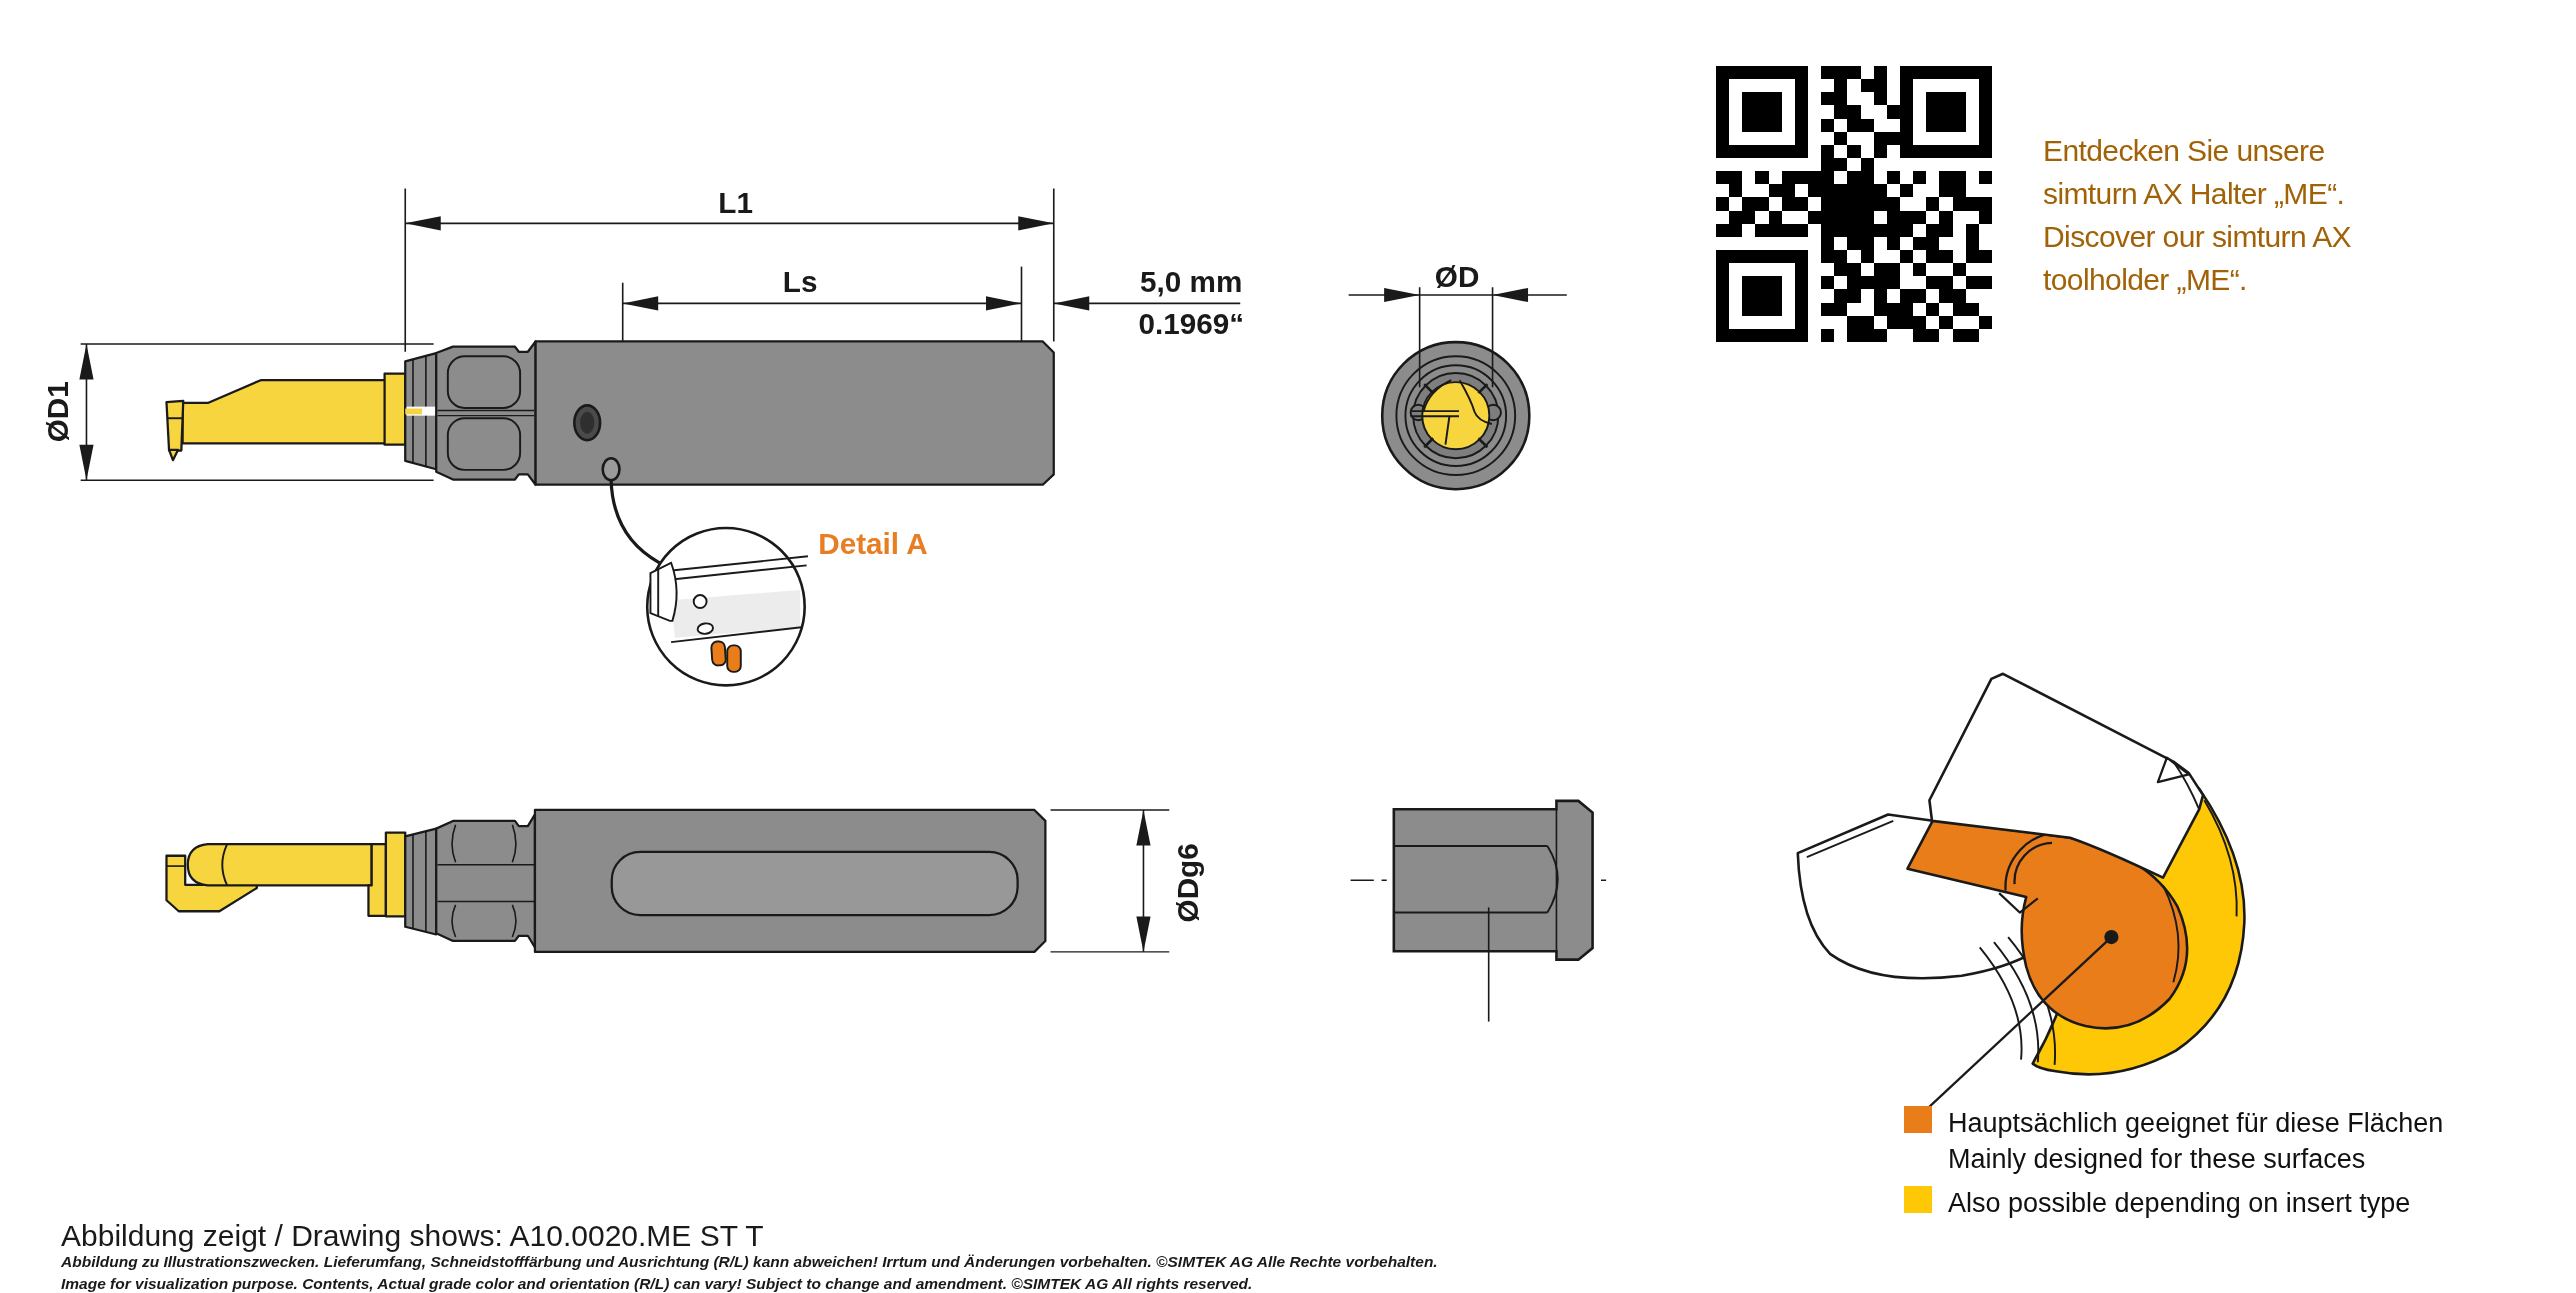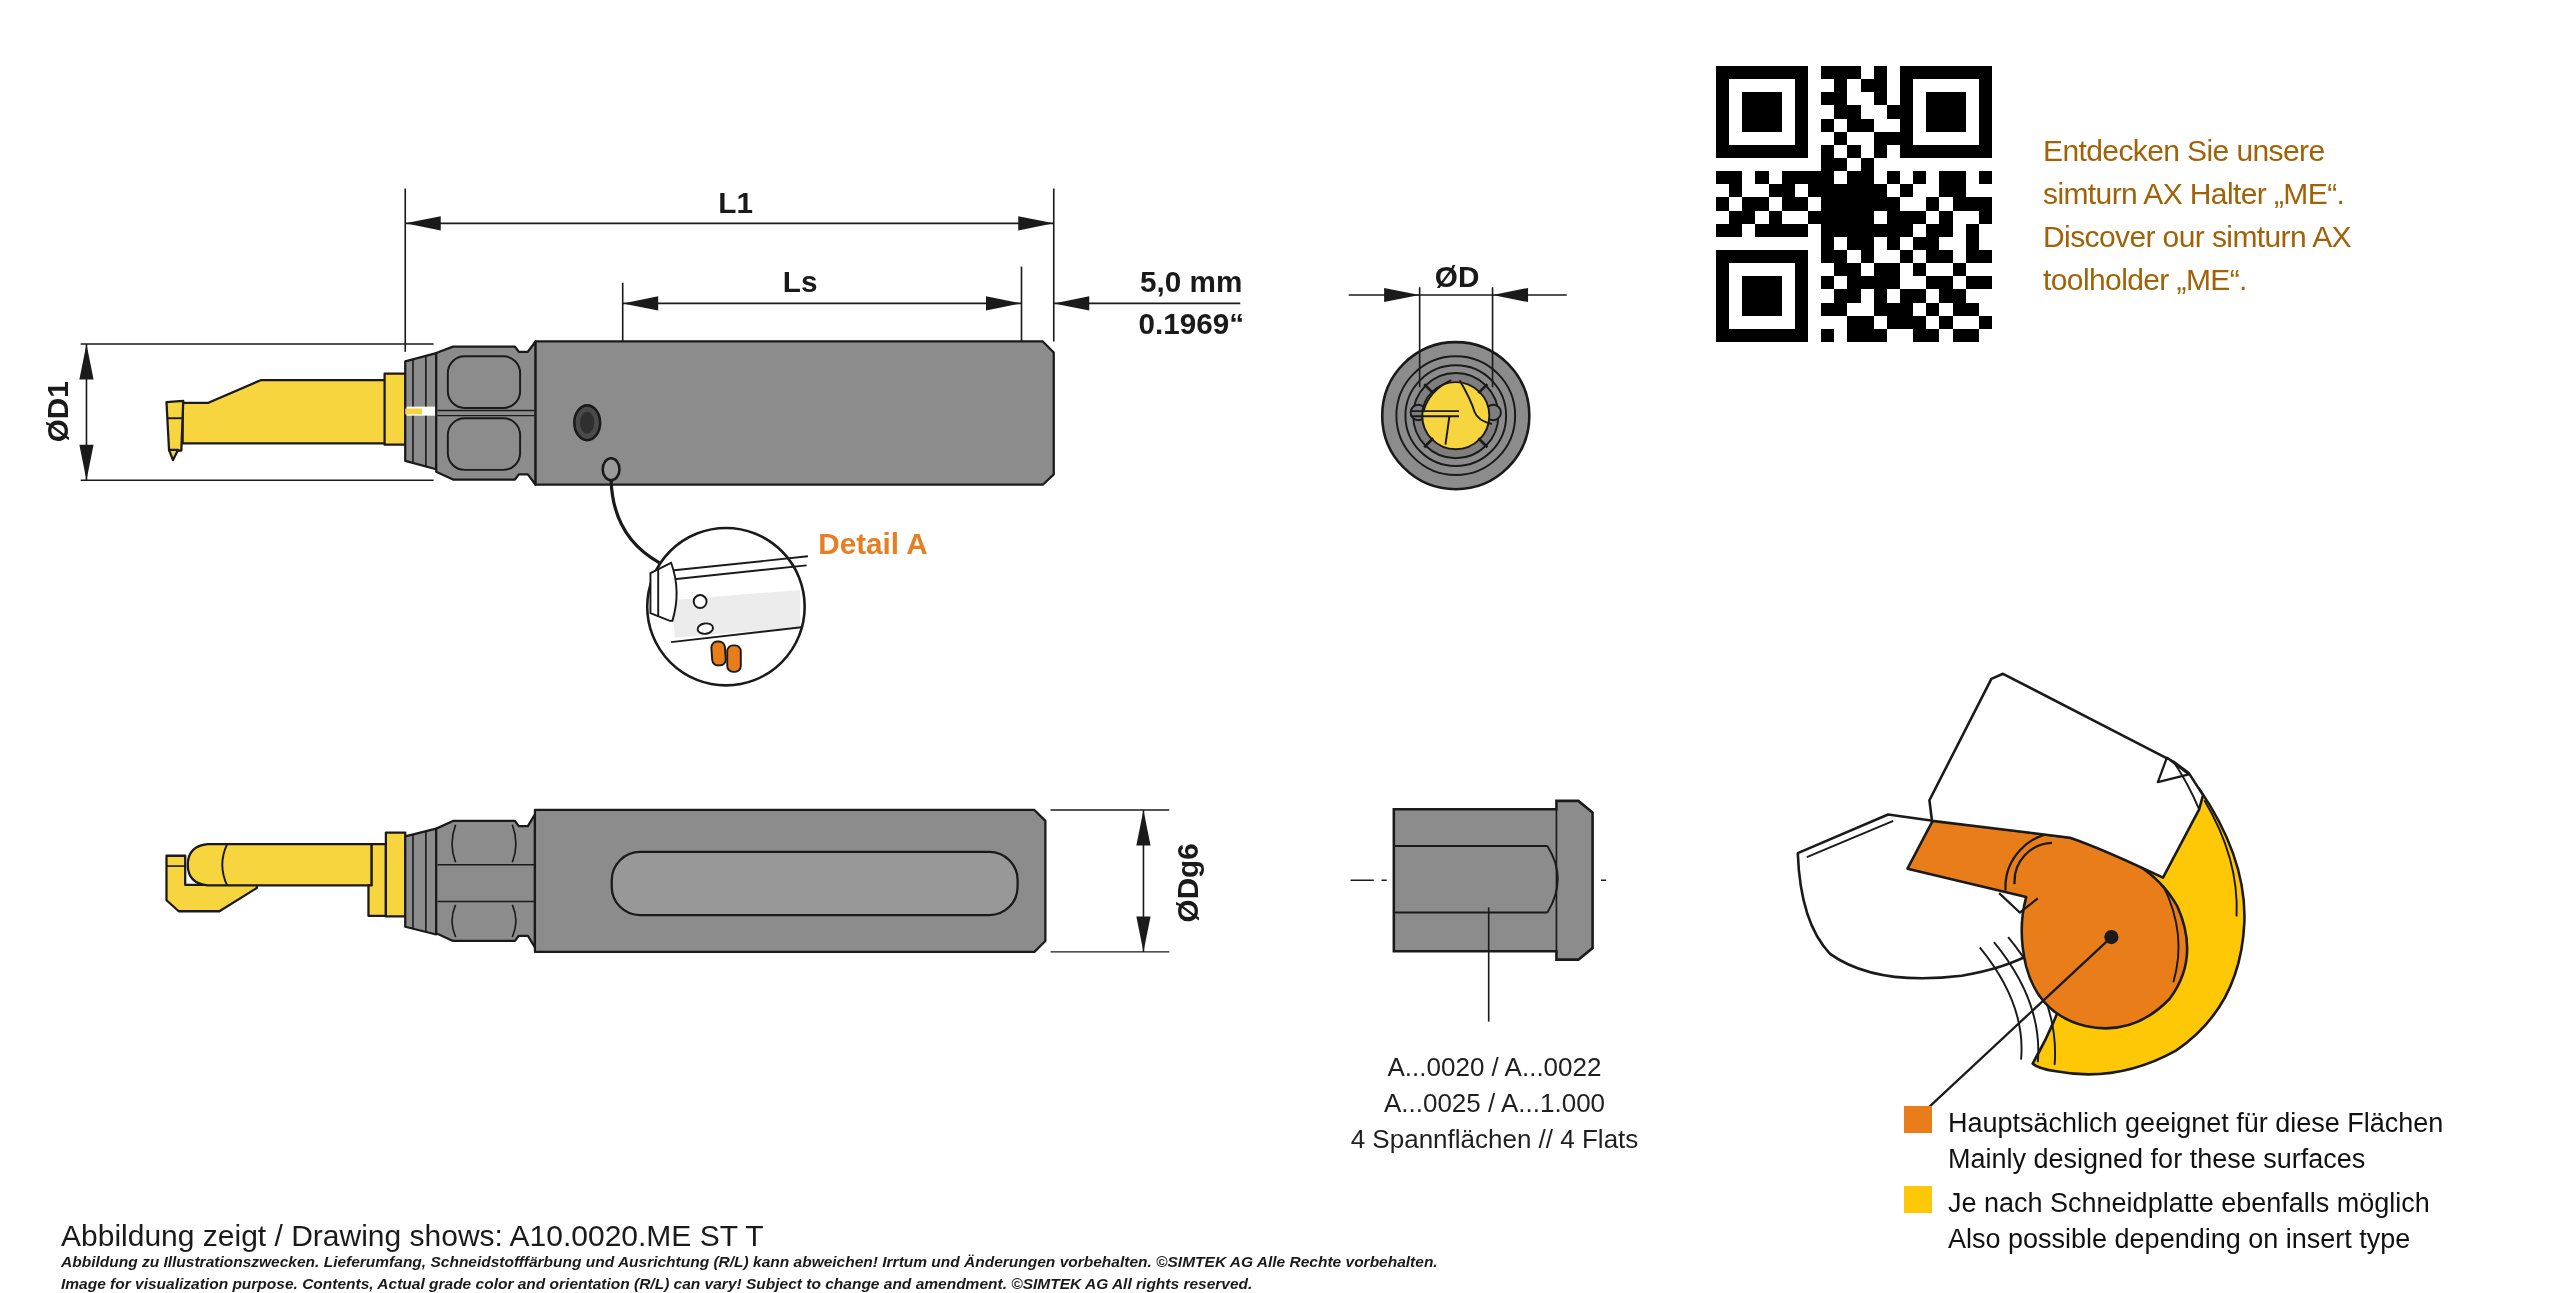--- a/index.html
+++ b/index.html
@@ -677,38 +677,32 @@
       <div></div>
     </div>
 
   <div id="promo">
     <div>Entdecken Sie unsere</div>
     <div>simturn AX Halter „ME“.</div>
     <div>Discover our simturn AX</div>
     <div>toolholder „ME“.</div>
   </div>
 
-  <div id="variants">
-    <div>A...0020 / A...0022</div>
-    <div>A...0025 / A...1.000</div>
-    <div>4 Spannflächen // 4 Flats</div>
-  </div>
 
   <div id="legend">
     <div class="legend-item" id="legend-item-0">
       <div class="sq" style="background: rgb(232, 125, 26);"></div>
       <div class="txt">
         <div>Hauptsächlich geeignet für diese Flächen</div>
         <div>Mainly designed for these surfaces</div>
       </div>
     </div>
     <div class="legend-item" id="legend-item-1">
       <div class="sq" style="background: rgb(255, 200, 7);"></div>
       <div class="txt">
-        <div>Je nach Schneidplatte ebenfalls möglich</div>
         <div>Also possible depending on insert type</div>
       </div>
     </div>
   </div>
 
   <div id="footer">
     <div id="footer-shows">Abbildung zeigt / Drawing shows: A10.0020.ME ST T</div>
     <div class="fine">Abbildung zu Illustrationszwecken. Lieferumfang, Schneidstofffärbung und Ausrichtung (R/L) kann abweichen! Irrtum und Änderungen vorbehalten. ©SIMTEK AG Alle Rechte vorbehalten.</div>
     <div class="fine">Image for visualization purpose. Contents, Actual grade color and orientation (R/L) can vary! Subject to change and amendment. ©SIMTEK AG All rights reserved.</div>
   </div>

